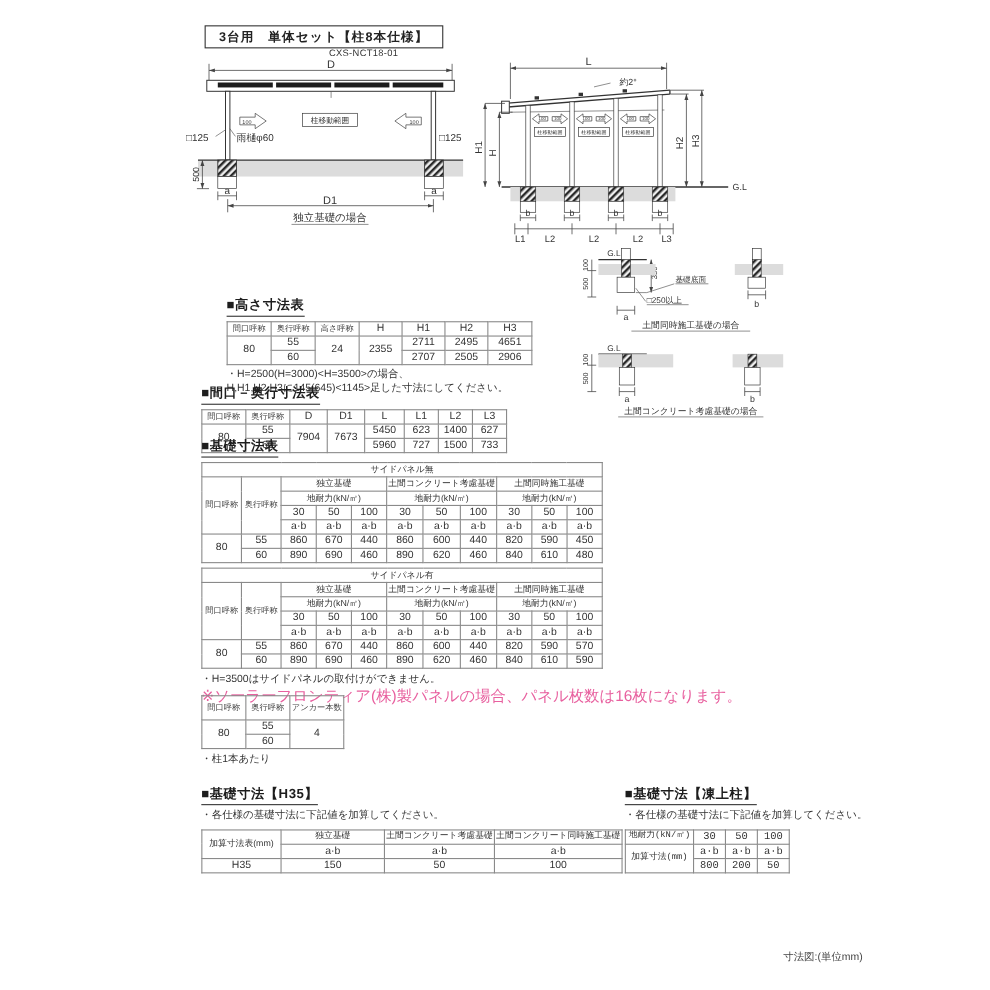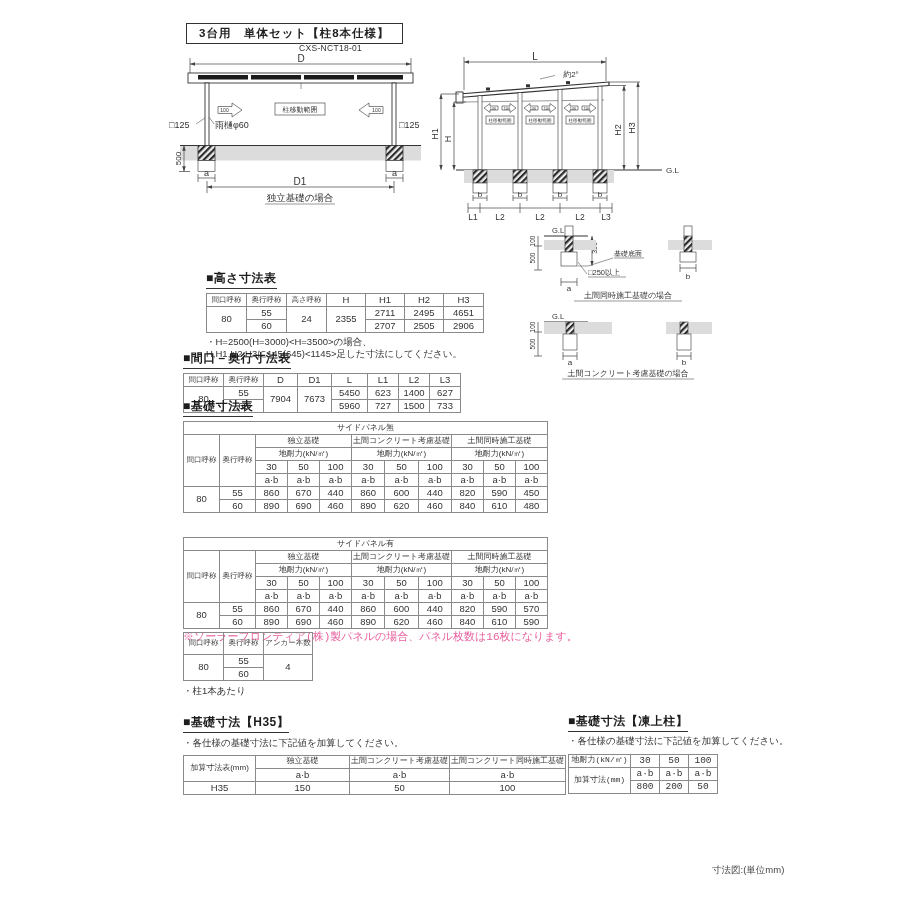--- a/index.html
+++ b/index.html
@@ -7,21 +7,21 @@
     width:900px; height:900px; background:#fff; position:relative;
     font-family:"Liberation Sans","DejaVu Sans",sans-serif; color:#333;
   }
   .abs { position:absolute; }
   .sec-title {
     font-size:12px; font-weight:bold; color:#1d1d1d;
     border-bottom:1.5px solid #333; display:inline-block; padding-bottom:1px;
     letter-spacing:0.5px;
   }
   .note { font-size:9.5px; color:#333; line-height:1.25; }
-  .note-pink { font-size:11px; color:#e8609f;font-family:Liberation Mono, monospace; }
+  .note-pink { font-size:14px; color:#e8609f; }
   table { border-collapse:collapse; table-layout:fixed; }
   .tbl { border:1.2px solid #555; }
   .tbl td {
     border:1px solid #8a8a8a; text-align:center; vertical-align:middle;
     font-size:9.5px; color:#333; height:12px; padding:0 1px; line-height:1.1;
     white-space:nowrap; overflow:hidden;
   }
   .tbl td.hdr { font-size:7.5px; color:#444; }
   .tbl td.hdr-wrap { font-size:7.5px; color:#444; white-space:normal; line-height:1.15; }
   .tbl td.grp { font-size:8px; }
@@ -486,21 +486,21 @@
       <td>620</td>
       <td>460</td>
       <td>840</td>
       <td>610</td>
       <td>480</td>
     </tr>
   </tbody>
     </table>
 
   
-  <table class="tbl" style="margin-top:24px;">
+  <table class="tbl" style="margin-top:4px;">
     <colgroup>
         <col style="width:36px">
         <col style="width:36px">
         <col style="width:32px">
         <col style="width:32px">
         <col style="width:32px">
         <col style="width:32px">
         <col style="width:32px">
         <col style="width:32px">
         <col style="width:32px">
@@ -566,20 +566,21 @@
       <td>890</td>
       <td>620</td>
       <td>460</td>
       <td>840</td>
       <td>610</td>
       <td>590</td>
     </tr>
   </tbody>
     </table>
 
+  <div class="note" style="margin-top:4px;">・H=3500はサイドパネルの取付けができません。</div>
   <div class="note-pink">※ソーラーフロンティア(株)製パネルの場合、パネル枚数は16枚になります。</div>
 </div>
 
 <div class="abs" style="left:183px; top:627px;">
   <table class="tbl" style="margin-top:5px;">
     <colgroup>
         <col style="width:40px">
         <col style="width:40px">
         <col style="width:46px">
       </colgroup>

